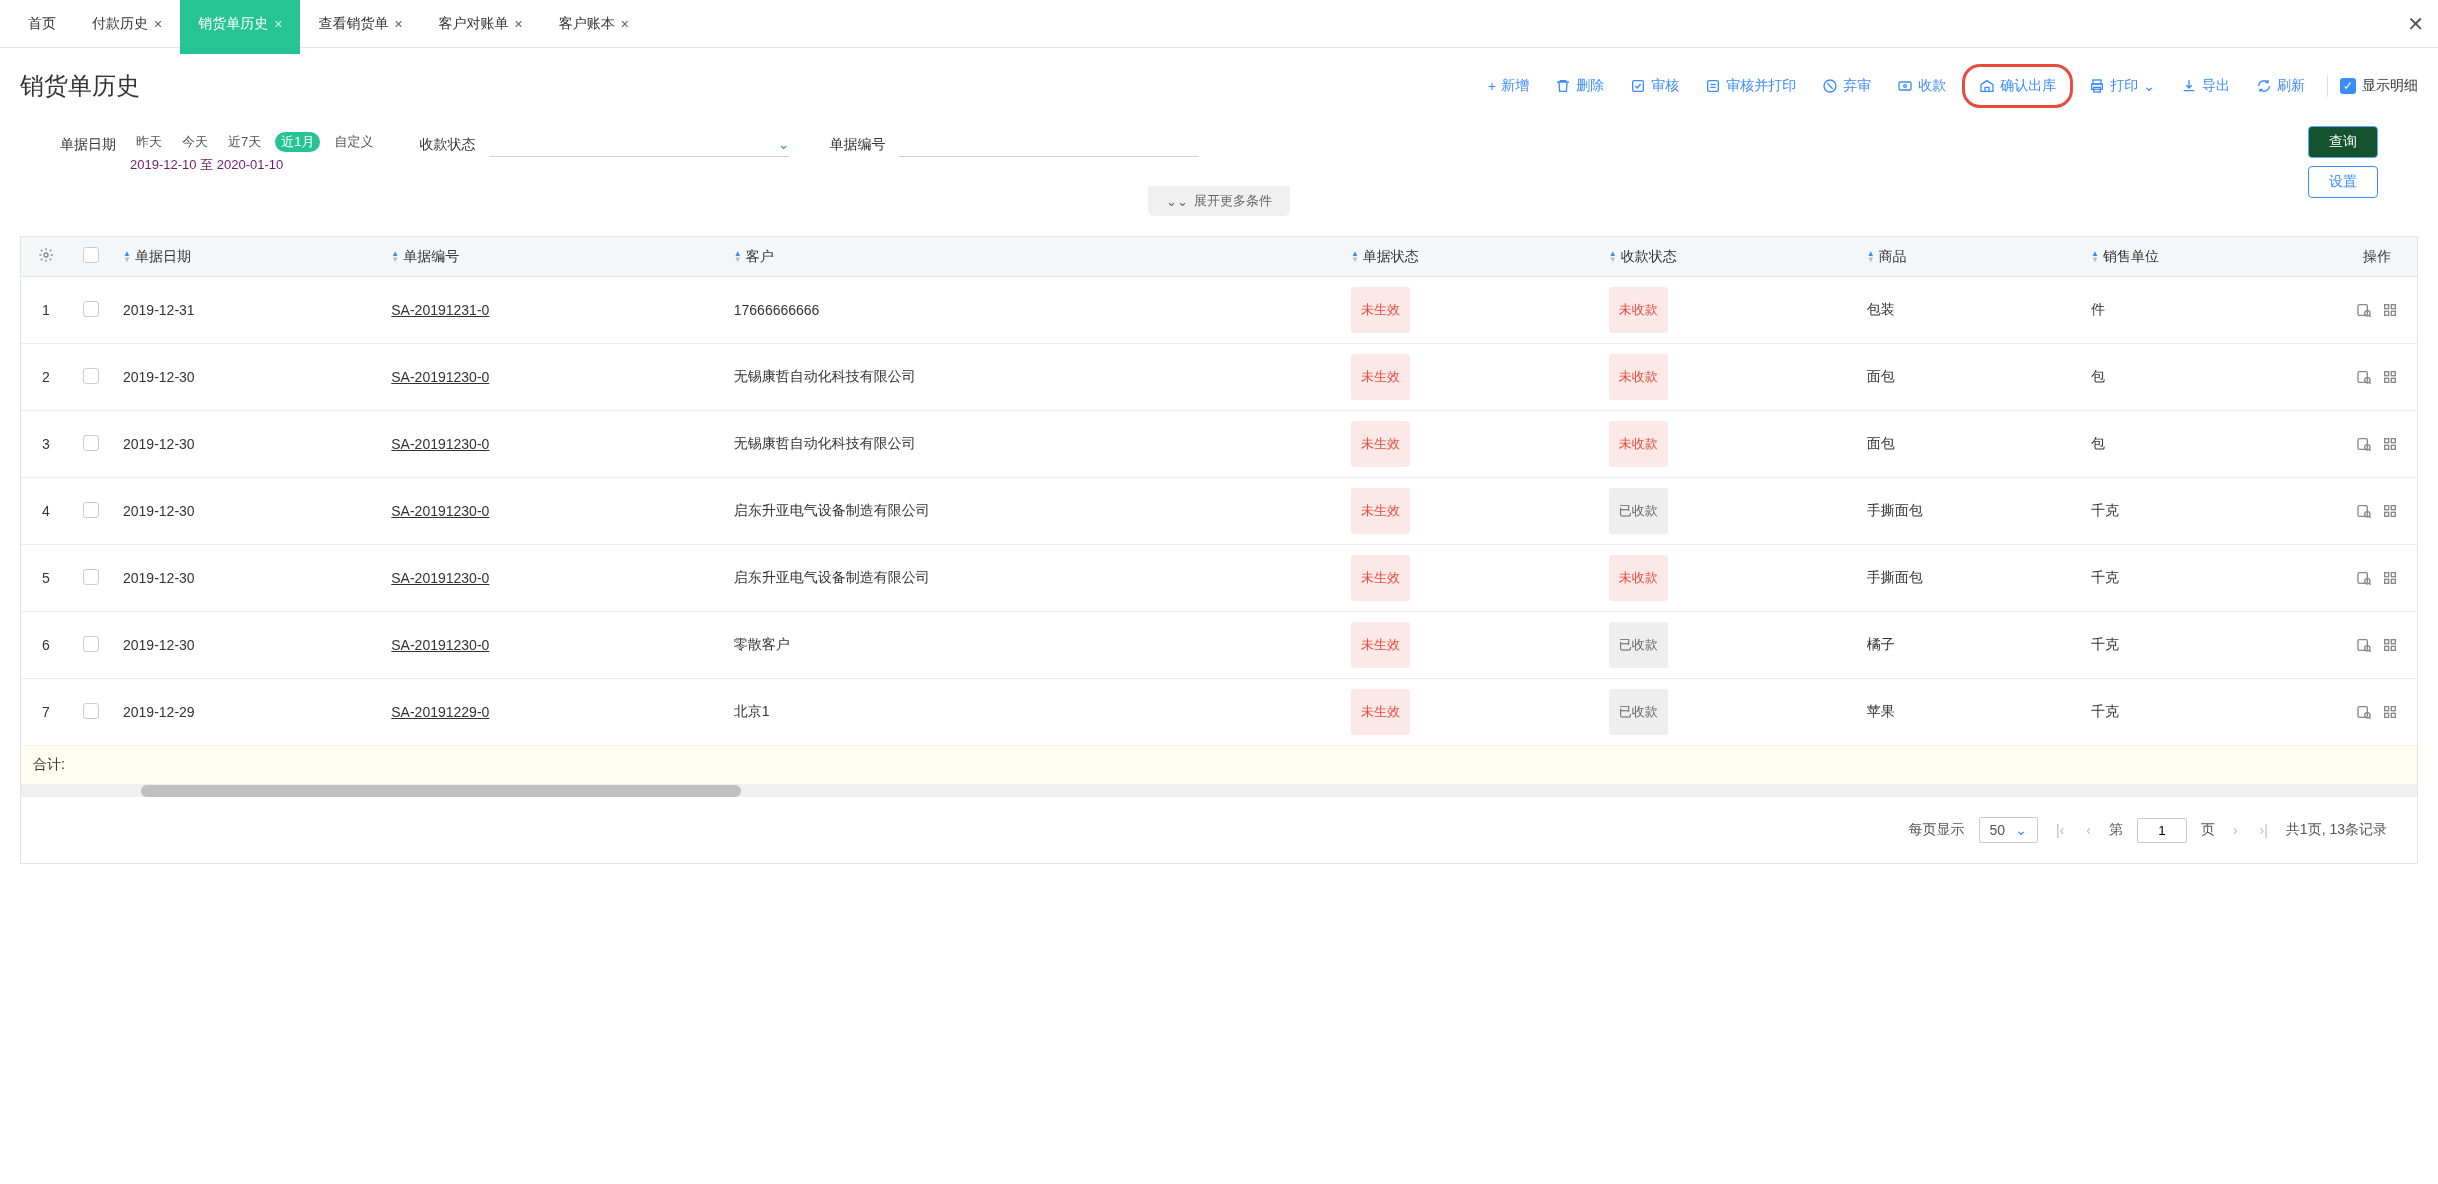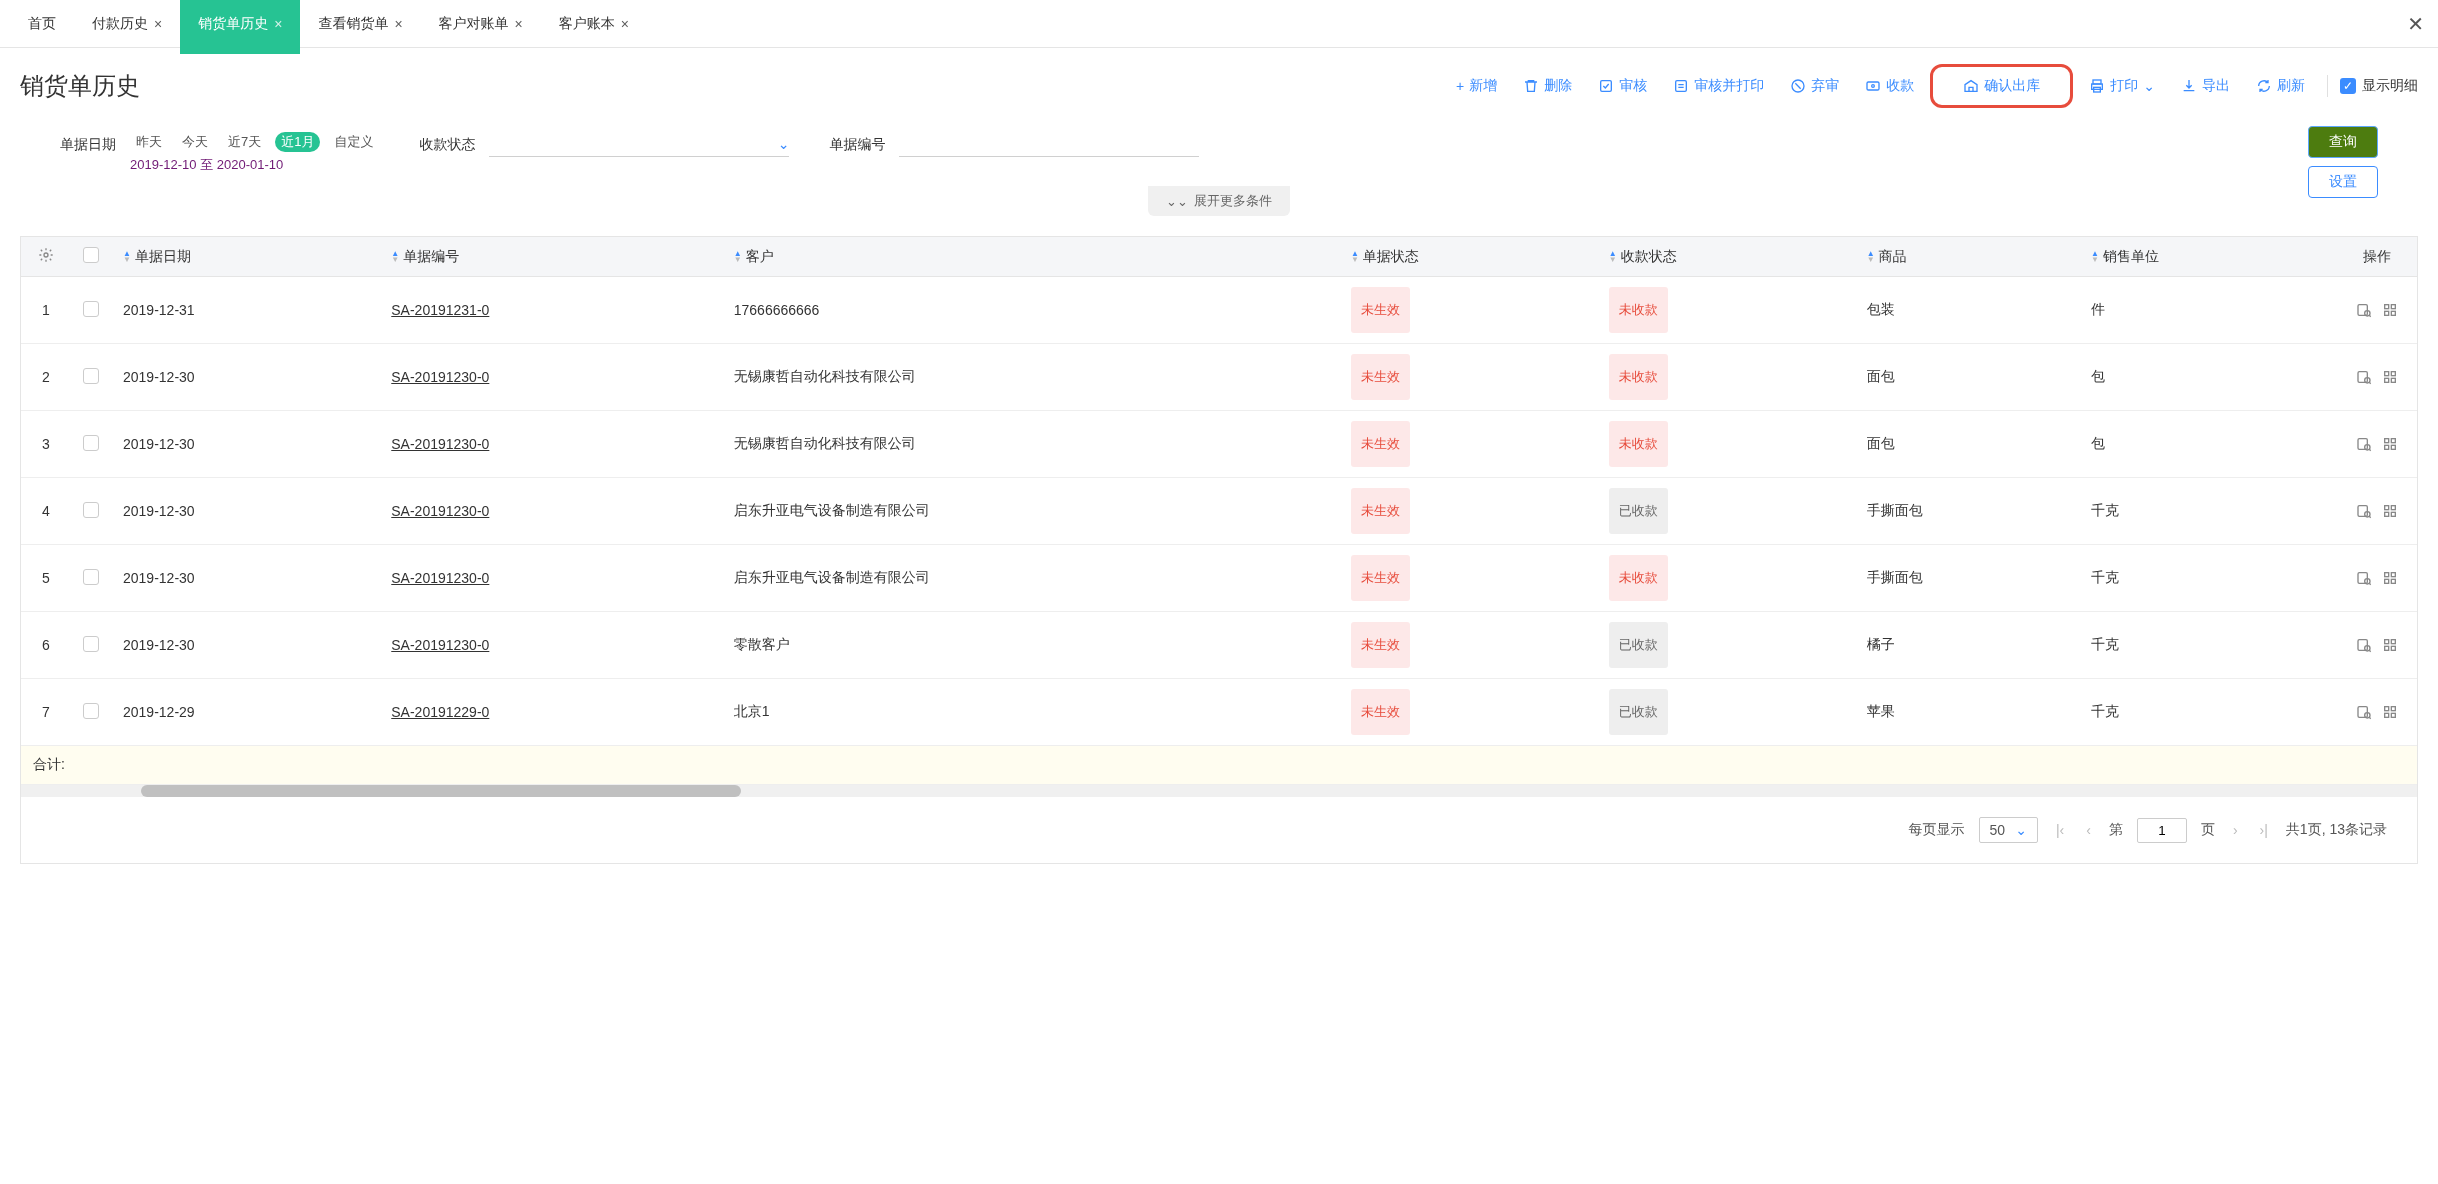--- a/index.html
+++ b/index.html
@@ -9,41 +9,41 @@
 .tab { padding: 0 18px; height: 60px; display: flex; align-items: center; gap: 6px; cursor: pointer; color: #333; }
 .tab.active { background: #26c393; color: #fff; }
 .tab .close { font-size: 14px; color: inherit; opacity: .8; }
 .tabs-close { position: absolute; right: 14px; font-size: 20px; color: #555; cursor: pointer; }
 
 .page-header { display: flex; align-items: center; padding: 16px 20px 10px; }
 .page-title { font-size: 24px; font-weight: 500; color: #333; }
 .toolbar { margin-left: auto; display: flex; align-items: center; gap: 6px; }
 .tbtn { display: flex; align-items: center; gap: 5px; padding: 6px 10px; color: #3b8cff; cursor: pointer; font-size: 14px; border-radius: 4px; }
 .tbtn svg { width: 16px; height: 16px; }
-.tbtn.highlighted { border: 3px solid #e74c3c; border-radius: 12px; padding: 10px 30px; }
+.tbtn.highlighted { border: 3px solid #e74c3c; border-radius: 18px; padding: 10px 14px; }
 .divider-v { width: 1px; height: 22px; background: #e0e0e0; margin: 0 6px; }
 .show-detail { display: flex; align-items: center; gap: 6px; color: #333; }
 .chk { width: 16px; height: 16px; border-radius: 3px; background: #3b8cff; display: inline-flex; align-items: center; justify-content: center; }
 .chk::after { content: "✓"; color: #fff; font-size: 12px; }
 
 .filter-panel { margin: 0 20px; background: #fff; padding: 14px 40px 0; position: relative; }
 .filter-row { display: flex; align-items: flex-start; gap: 40px; }
 .fgroup { display: flex; align-items: flex-start; gap: 14px; }
 .flabel { color: #333; padding-top: 4px; }
 .date-quick { display: flex; flex-direction: column; gap: 4px; }
 .dq-row { display: flex; align-items: center; gap: 8px; }
 .dq-btn { padding: 1px 6px; color: #555; cursor: pointer; border-radius: 10px; font-size: 13px; }
 .dq-btn.active { background: #26c393; color: #fff; }
 .date-range { color: #701a75; font-size: 13px; }
 .finput-wrap { border-bottom: 1px solid #d0d0d0; width: 300px; display: flex; align-items: center; padding: 4px 0; }
 .finput { border: none; outline: none; flex: 1; font-size: 14px; }
 .chev { color: #3b8cff; }
 .filter-buttons { position: absolute; right: 40px; top: 8px; display: flex; flex-direction: column; gap: 8px; }
 .btn { padding: 6px 20px; border-radius: 4px; cursor: pointer; font-size: 14px; text-align: center; }
-.btn.primary { background: #4d7c0f; color: #fff; border: 1px solid #5ba7ff; text-align: right; }
+.btn.primary { background: #14532d; color: #fff; border: 1px solid #5ba7ff; text-align: right; }
 .btn.outline { background: #fff; color: #3b8cff; border: 1px solid #3b8cff; }
 .expand-more { display: flex; justify-content: center; margin-top: 12px; }
 .expand-pill { background: #f0f0f0; padding: 6px 18px; border-radius: 0 0 6px 6px; color: #666; cursor: pointer; display: flex; align-items: center; gap: 6px; font-size: 13px; }
 
 .table-wrap { margin: 20px; border: 1px solid #e5e5e5; position: relative; }
 table { width: 100%; border-collapse: collapse; }
 th { background: #f5f6f8; padding: 10px 12px; text-align: left; font-weight: normal; color: #333; border-bottom: 1px solid #e5e5e5; font-size: 14px; }
 th .sort { display: inline-flex; flex-direction: column; margin-right: 4px; line-height: 6px; font-size: 8px; color: #bbb; vertical-align: middle; }
 th .sort .up { color: #3b8cff; }
 td { padding: 10px 12px; border-bottom: 1px solid #eee; color: #333; font-size: 14px; }

